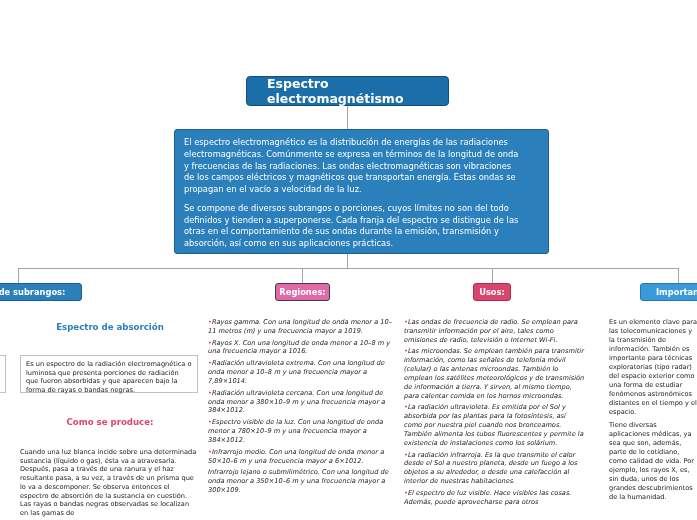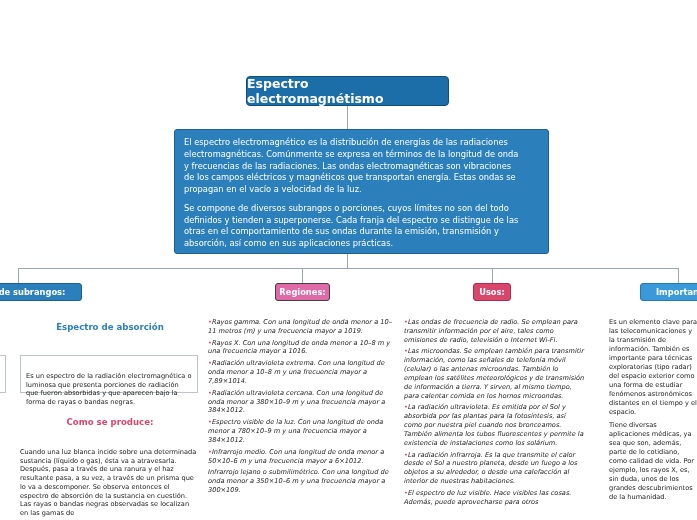--- a/index.html
+++ b/index.html
@@ -30,20 +30,21 @@
     background: #1b6ea8;
     border: 1px solid #0d4f7c;
     border-radius: 4px;
     display: flex;
     align-items: center;
     justify-content: center;
     color: #ffffff;
     font-size: 12.5px;
     font-weight: bold;
     box-sizing: border-box;
+    padding-left: 20px;
   }
   
   .desc-box {
     position: absolute;
     left: 174px;
     top: 129px;
     width: 375px;
     height: 125px;
     background: #2b7fbb;
     border: 1px solid #1c5f91;
@@ -103,21 +104,21 @@
   .tbox {
     position: absolute;
     font-size: 6.6px;
     line-height: 1.32;
     color: #222222;
     box-sizing: border-box;
   }
   .tbox.bordered {
     border: 1px solid #b9c3c9;
     background: #ffffff;
-    padding: 16px 5px;
+    padding: 4px 5px;
   }
   .bullet-line { margin: 0 0 3px 0; font-style: italic; }
   .bullet-line:last-child { margin-bottom: 0; }
   .bdot { color: #d9466b; }
 
   
   .regions-col {
     position: absolute;
     left: 208px;
     top: 318px;

